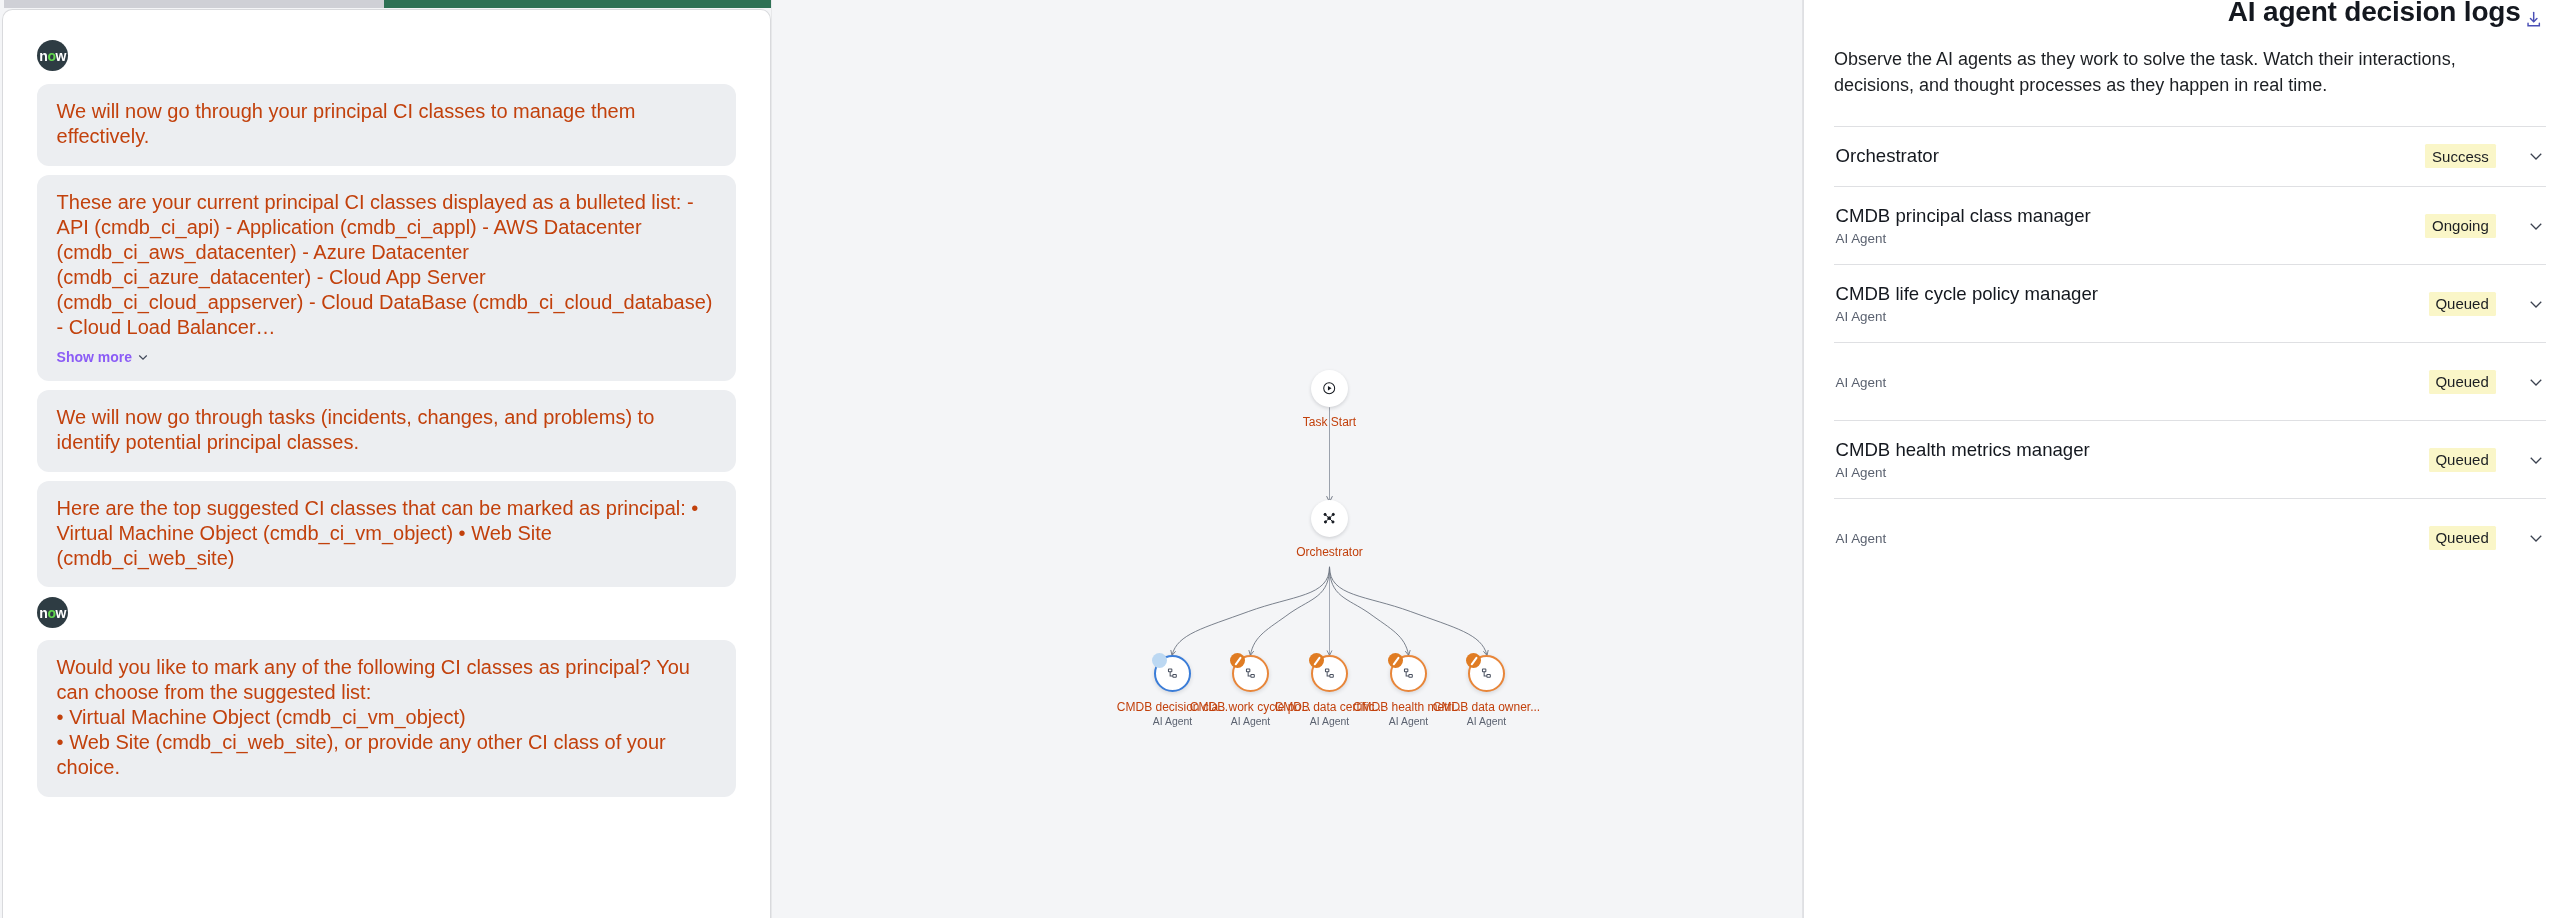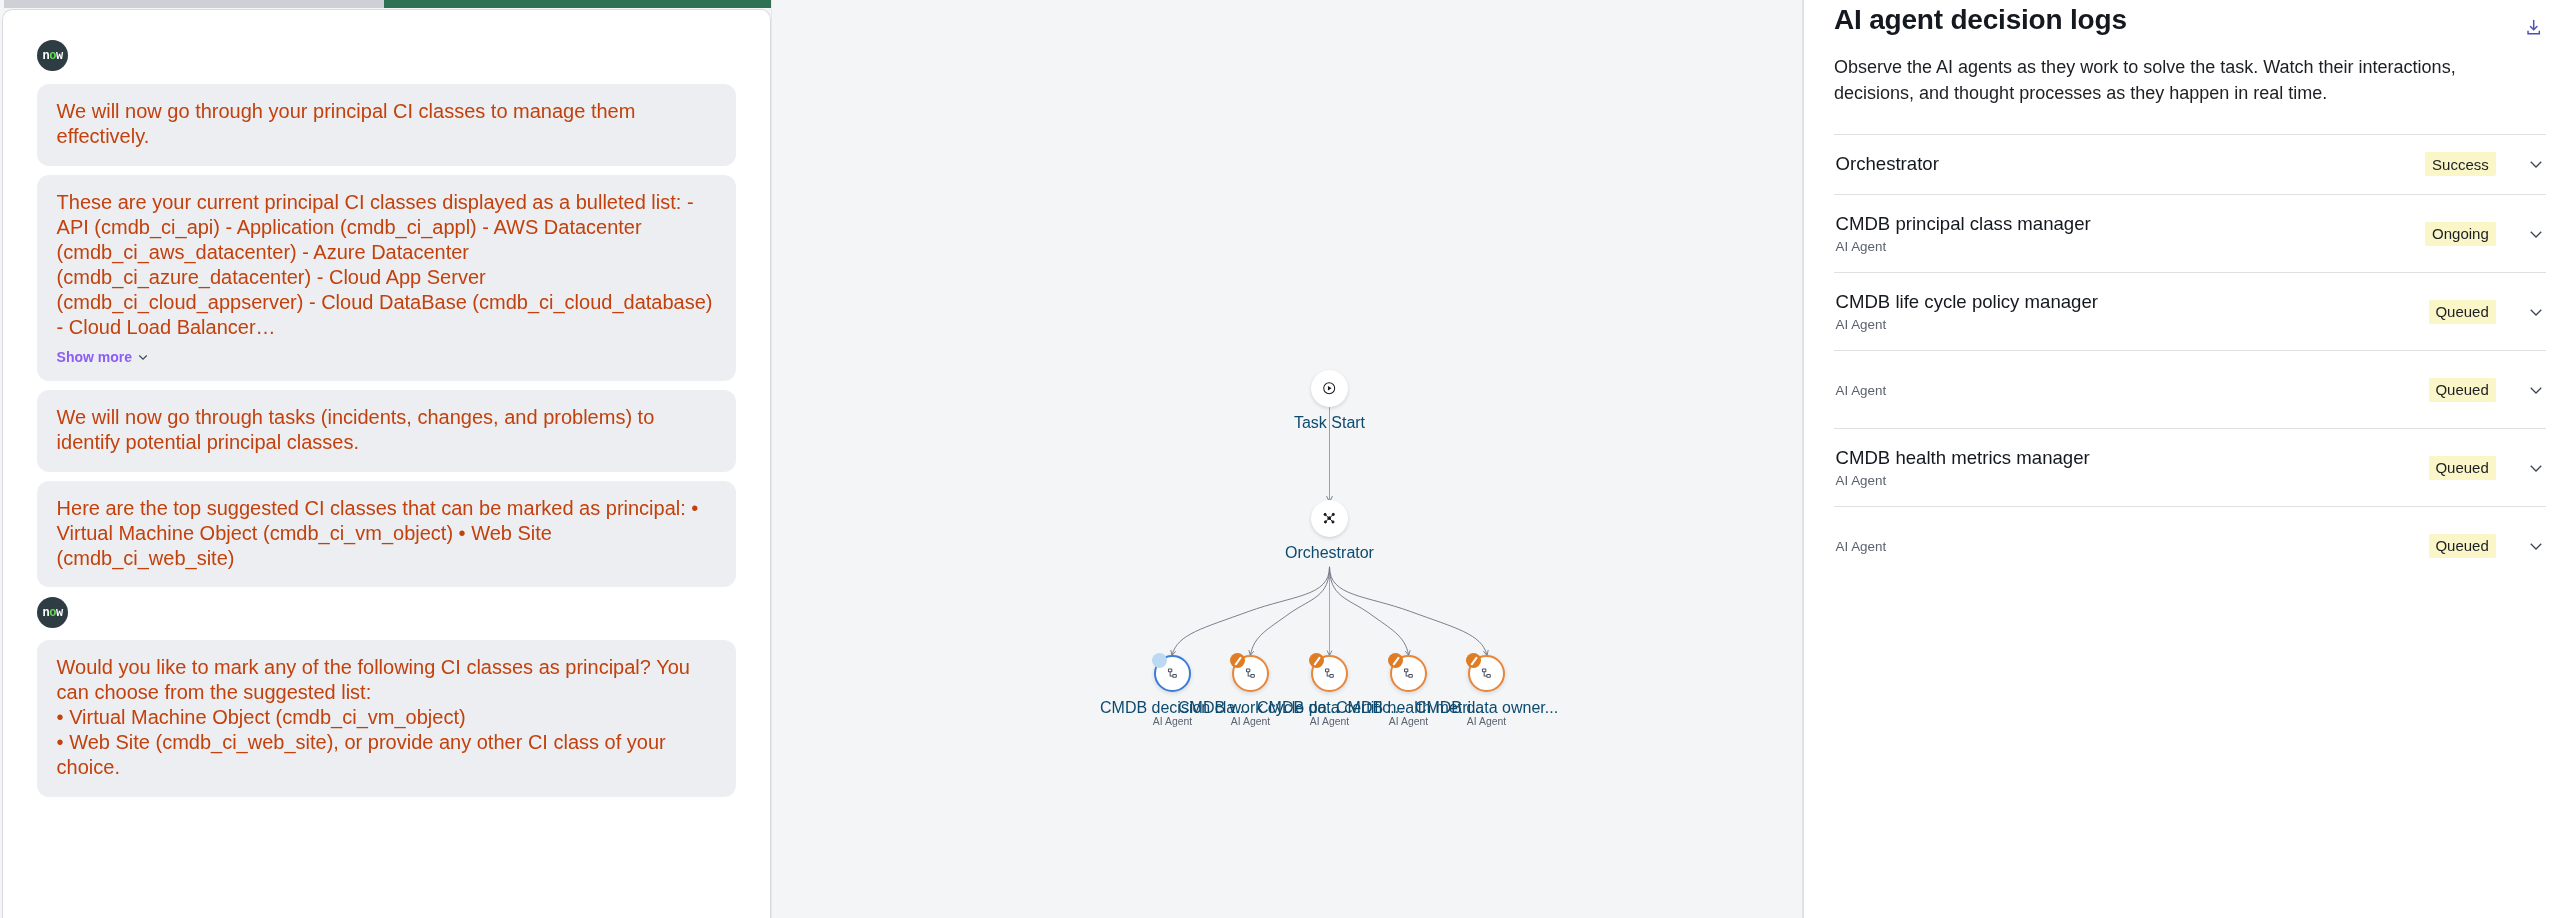--- a/index.html
+++ b/index.html
@@ -29,22 +29,22 @@
   }
   .chat-inner { padding: 30px 34px 0 34px; }
 
   .now-avatar {
     width: 31px; height: 31px; border-radius: 50%;
     background: #2e3c43;
     display: flex; align-items: center; justify-content: center;
     margin-bottom: 13.4px;
   }
   .now-avatar .nw {
-    font-size: 12px; font-weight: bold; color: #ffffff;
-    letter-spacing: -0.4px; line-height: 1; font-family: Liberation Mono, monospace;
+    font-size: 14px; font-weight: bold; color: #ffffff;
+    letter-spacing: -0.4px; line-height: 1;
   }
   .now-avatar .nw .o { color: #62d84e; }
 
   .bubble {
     background: #eceef1;
     border-radius: 12px;
     padding: 15px 19.4px 16.4px 19.4px;
     margin-bottom: 9px;
     max-width: 705px;
   }
@@ -96,40 +96,40 @@
   }
   .badge-dot.blue { background: #bcd8f2; }
   .badge-dot.orange { background: #e07c23; }
   .badge-dot.orange::after {
     content: ""; position: absolute;
     top: 2.2px; left: 6.3px; width: 1.9px; height: 10.4px;
     background: #ffffff; transform: rotate(36deg); border-radius: 1.5px;
   }
 
   .node-label {
-    font-size: 16px; color: #0c4a6e;
+    font-size: 12px; color: #c2410c;
     margin-top: 8.2px; line-height: 15px;
     white-space: nowrap;
   }
   .node-sublabel {
     font-size: 10.4px; color: #5b6270;
     margin-top: 0.7px; line-height: 12px;
   }
 
   
   .logs-panel {
     position: absolute; top: 0; left: 1803px;
     width: 773px; height: 919px;
     background: #ffffff;
     border-left: 0.7px solid #dfe0e3;
     padding: 0 30px;
   }
   .logs-header {
-    display: flex; align-items: flex-start; justify-content: space-between;
-    padding-top: 12px;
+    display: flex; align-items: flex-start; justify-content: flex-end;
+    padding-top: 4px;
   }
   .logs-title {
     font-size: 28px; font-weight: bold; color: #14181f;
     letter-spacing: -0.2px; line-height: 34px;
     margin-top: -9px;
   }
   .download-btn { padding: 3px; cursor: pointer; margin-top: 3px; }
   .download-btn svg { width: 19.4px; height: 19.4px; display: block; }
 
   .logs-desc {

